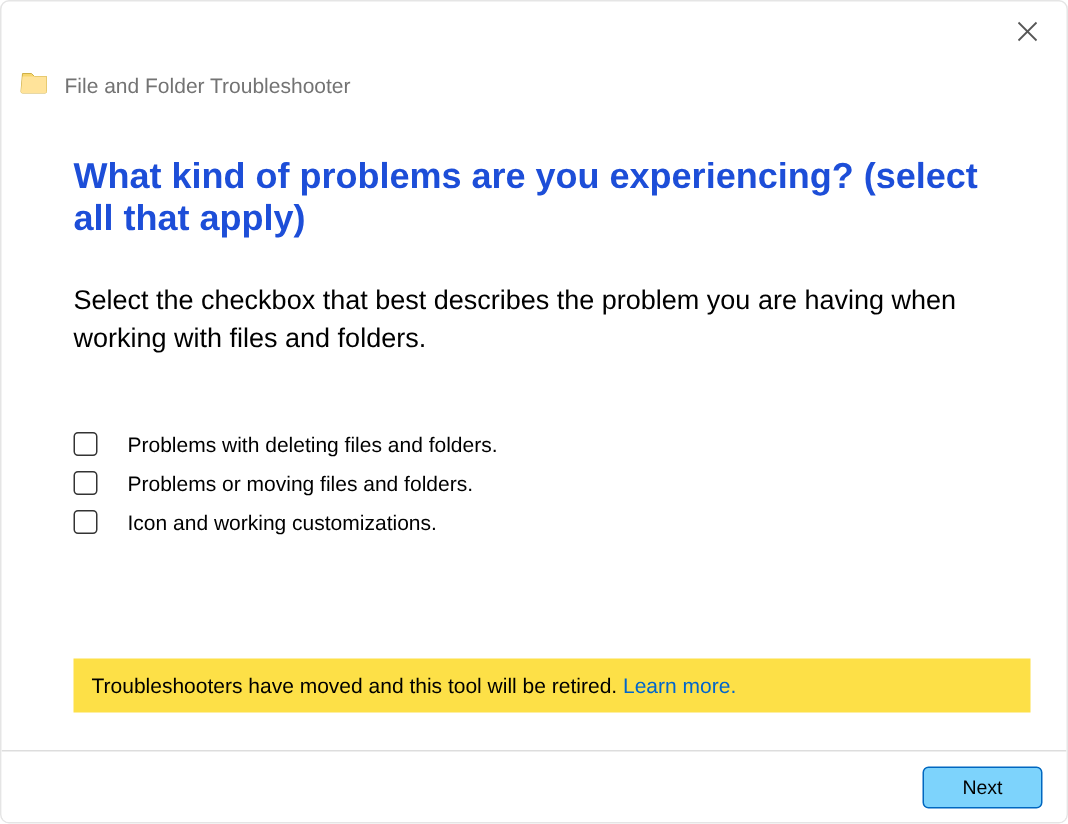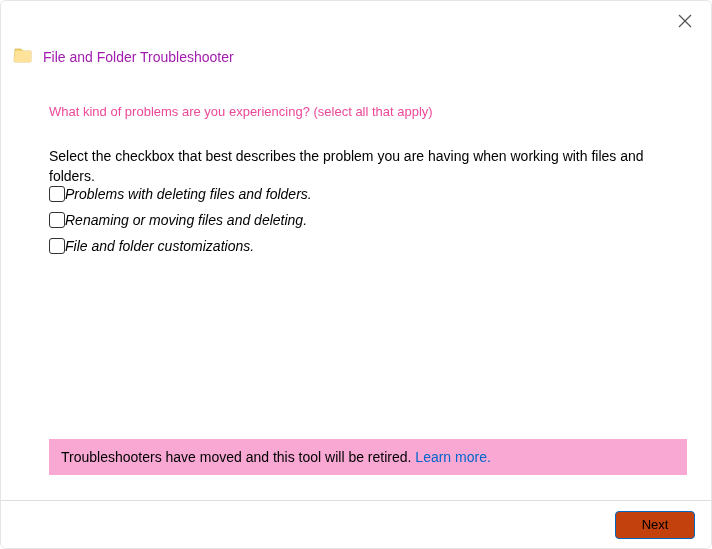--- a/index.html
+++ b/index.html
@@ -28,61 +28,61 @@
     }
     .close-btn svg { width: 14px; height: 14px; stroke: #555; stroke-width: 1.2; }
     .header {
       display: flex;
       align-items: center;
       padding: 8px 12px;
       margin-top: 36px;
       gap: 10px;
     }
     .folder-icon svg { width: 20px; height: 20px; }
-    .header-title { font-size: 14px; color: #a21caf; }
+    .header-title { font-size: 14px; color: #737373; }
     .content {
       padding: 28px 48px 0 48px;
     }
     .question {
-      color: #ec4899;
-      font-size: 13px;
-      font-weight: 400;
+      color: #1d4ed8;
+      font-size: 24px;
+      font-weight: 700;
       margin-bottom: 28px;
     }
     .description {
       color: #000;
-      font-size: 14px;
+      font-size: 18px;
       line-height: 1.4;
+      margin-bottom: 50px;
     }
     .checkbox-list {
       display: flex;
       flex-direction: column;
       gap: 10px;
     }
     .checkbox-row {
       display: flex;
       align-items: center;
-      gap: 0;
+      gap: 20px;
       cursor: pointer;
-      font-style: italic;
     }
     .checkbox-box {
       width: 16px;
       height: 16px;
       border: 1.4px solid #333;
       border-radius: 3px;
       flex-shrink: 0;
     }
     .checkbox-label { font-size: 14px; color: #000; }
     .notice {
       position: absolute;
       left: 48px;
       right: 24px;
       top: 438px;
-      background: #f9a8d4;
+      background: #fde047;
       padding: 10px 12px;
       font-size: 14px;
       color: #000;
     }
     .notice a { color: #0066cc; text-decoration: none; cursor: pointer; }
     .footer {
       position: absolute;
       bottom: 0;
       left: 0;
       right: 0;
@@ -93,21 +93,21 @@
       align-items: center;
       padding-right: 16px;
       gap: 10px;
       background: #fff;
     }
     .btn {
       min-width: 80px;
       height: 28px;
       border: 1px solid #999;
       border-radius: 4px;
-      background: #c2410c;
+      background: #7dd3fc;
       font-size: 13px;
       font-family: inherit;
       cursor: pointer;
       padding: 0 16px;
     }
     .btn-primary { border: 1.5px solid #0067c0; }
   </style>
 </head>
 <body>
 
@@ -132,25 +132,25 @@
   <h1 class="question">What kind of problems are you experiencing? (select all that apply)</h1>
   <p class="description">Select the checkbox that best describes the problem you are having when working with files and folders.</p>
 
   <div class="checkbox-list">
     <label class="checkbox-row">
       <span class="checkbox-box"></span>
       <span class="checkbox-label">Problems with deleting files and folders.</span>
     </label>
     <label class="checkbox-row">
       <span class="checkbox-box"></span>
-      <span class="checkbox-label">Renaming or moving files and deleting.</span>
+      <span class="checkbox-label">Problems or moving files and folders.</span>
     </label>
     <label class="checkbox-row">
       <span class="checkbox-box"></span>
-      <span class="checkbox-label">File and folder customizations.</span>
+      <span class="checkbox-label">Icon and working customizations.</span>
     </label>
   </div>
 </div>
 
 <div class="notice">
   <span>Troubleshooters have moved and this tool will be retired. </span><a>Learn more.</a>
 </div>
 
 <div class="footer">
   <button class="btn btn-primary">Next</button>

